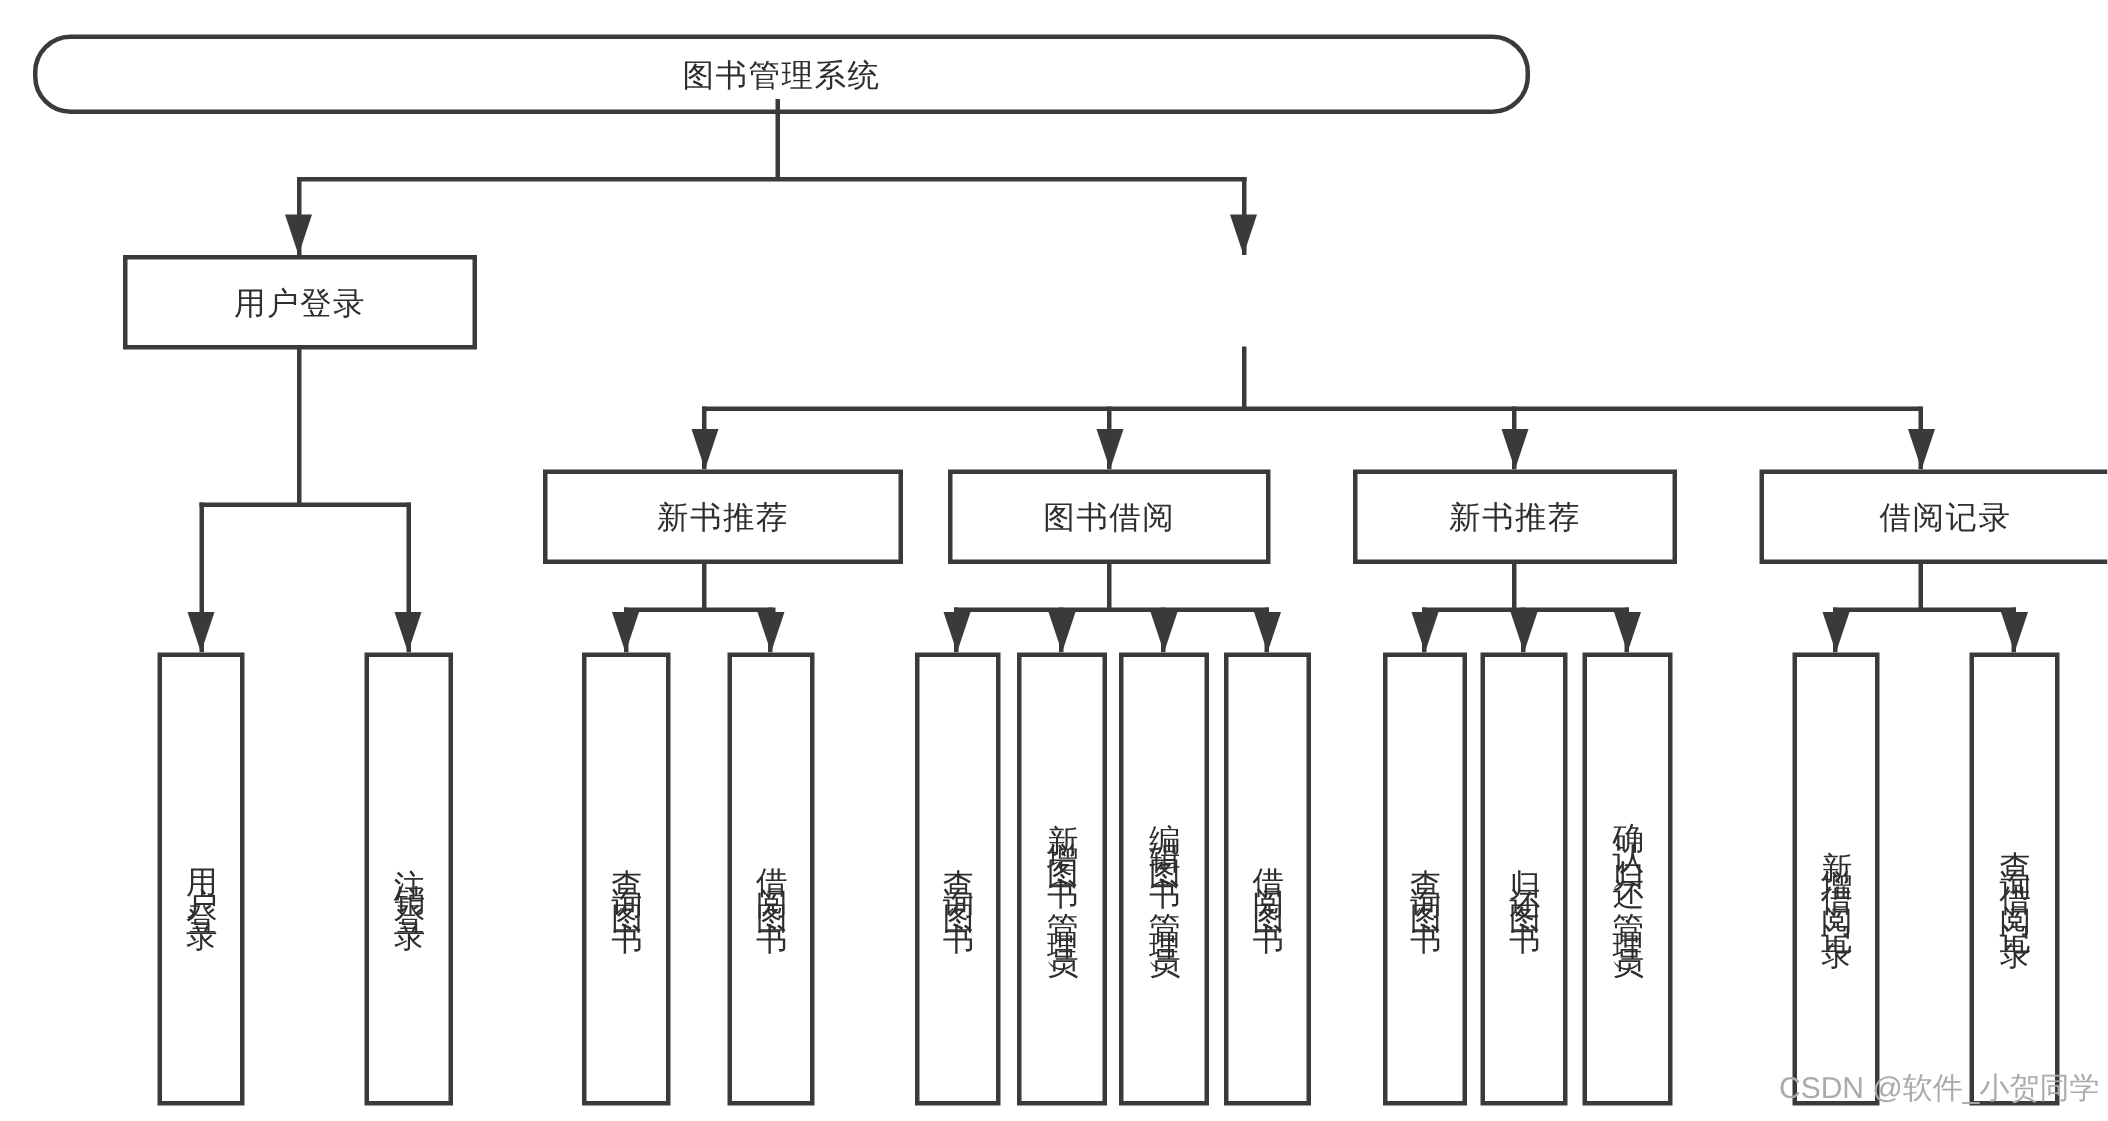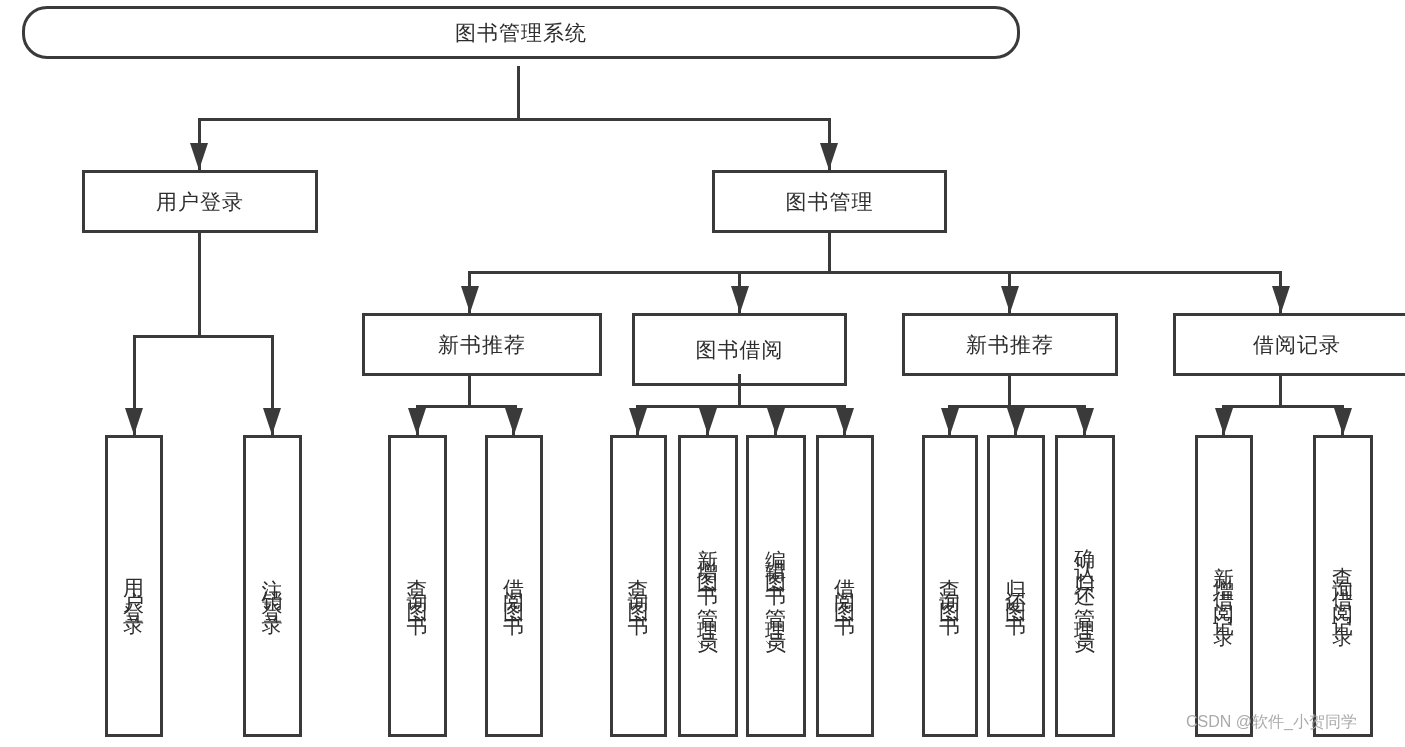--- a/index.html
+++ b/index.html
@@ -41,47 +41,44 @@
   .arrow{
     position:absolute;
     width:0;height:0;
     border-left:9px solid transparent;
     border-right:9px solid transparent;
     border-top:27px solid #3a3a3a;
   }
   .watermark{
     position:absolute;
     left:1186px;top:712px;
-    font-size:16px;
+    font-size:20px;
     color:#ababab;
     white-space:nowrap;
     z-index:10;
   }
 </style>
 </head>
 <body>
 
 <div class="stage">
 
-  <div class="box" style="left:22px;top:6px;width:998px;height:53px;border-radius:25px;">
+  <div class="box" style="left:22px;top:23px;width:998px;height:53px;border-radius:25px;">
     <span class="lbl">图书管理系统</span>
   </div>
 
   <div class="vline" style="left:517px;top:66px;height:52px;"></div>
   <div class="hline" style="left:198px;top:118px;width:633px;"></div>
   <div class="vline" style="left:198px;top:118px;height:52px;"></div>
   <div class="arrow" style="left:190px;top:143px;"></div>
   <div class="vline" style="left:828px;top:118px;height:52px;"></div>
   <div class="arrow" style="left:820px;top:143px;"></div>
 
   <div class="box" style="left:82px;top:170px;width:236px;height:63px;">
     <span class="lbl">用户登录</span>
-  </div>
-  <div class="box" style="left:712px;top:170px;width:235px;height:63px;">
-    <span class="lbl">图书管理</span>
   </div>
 
   <div class="vline" style="left:198px;top:231px;height:107px;"></div>
   <div class="hline" style="left:133px;top:335px;width:141px;"></div>
   <div class="vline" style="left:133px;top:335px;height:100px;"></div>
   <div class="arrow" style="left:125px;top:408px;"></div>
   <div class="vline" style="left:271px;top:335px;height:100px;"></div>
   <div class="arrow" style="left:263px;top:408px;"></div>
 
   <div class="vline" style="left:828px;top:231px;height:43px;"></div>
@@ -91,21 +88,21 @@
   <div class="vline" style="left:738px;top:271px;height:42px;"></div>
   <div class="arrow" style="left:731px;top:286px;"></div>
   <div class="vline" style="left:1008px;top:271px;height:42px;"></div>
   <div class="arrow" style="left:1001px;top:286px;"></div>
   <div class="vline" style="left:1279px;top:271px;height:42px;"></div>
   <div class="arrow" style="left:1272px;top:286px;"></div>
 
   <div class="box" style="left:362px;top:313px;width:240px;height:63px;">
     <span class="lbl">新书推荐</span>
   </div>
-  <div class="box" style="left:632px;top:313px;width:215px;height:73px;">
+  <div class="box" style="left:632px;top:313px;width:215px;height:63px;">
     <span class="lbl">图书借阅</span>
   </div>
   <div class="box" style="left:902px;top:313px;width:216px;height:63px;">
     <span class="lbl">新书推荐</span>
   </div>
   <div class="box" style="left:1173px;top:313px;width:248px;height:63px;">
     <span class="lbl">借阅记录</span>
   </div>
 
   <div class="vline" style="left:468px;top:374px;height:34px;"></div>

